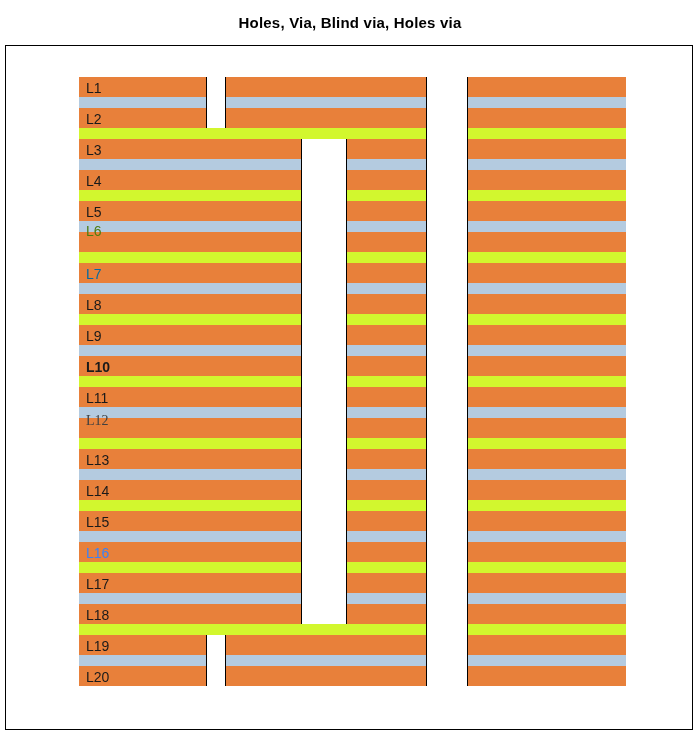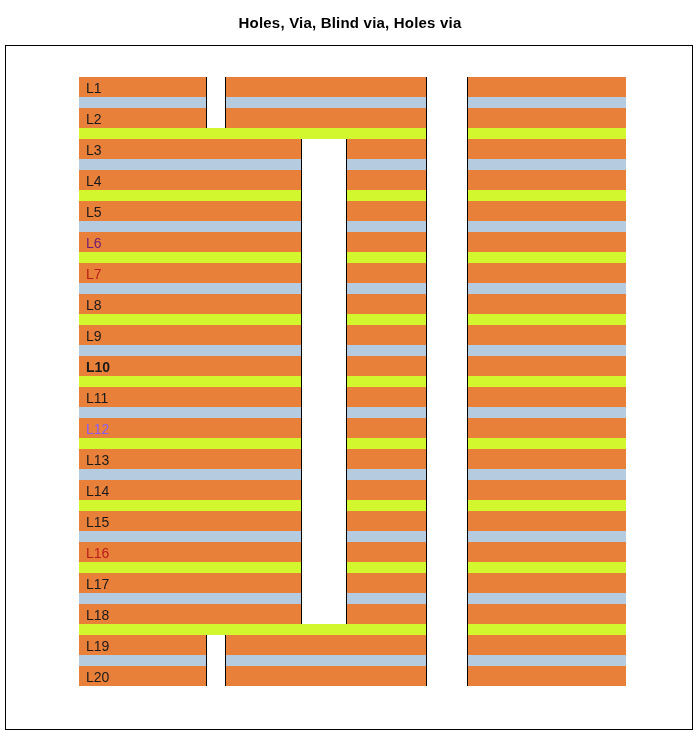--- a/index.html
+++ b/index.html
@@ -277,31 +277,31 @@
       <div class="layer-row" style="top: 620px; height: 20px;">
         <div class="seg" style="left: 73px; width: 127px; background: rgb(232, 128, 58);"></div>
         <div class="seg" style="left: 220px; width: 200px; background: rgb(232, 128, 58);"></div>
         <div class="seg" style="left: 462px; width: 158px; background: rgb(232, 128, 58);"></div>
       </div>
       <div class="layer-label" style="left: 80px; top: 35px; color: rgb(26, 26, 26);">L1</div>
       <div class="layer-label" style="left: 80px; top: 66px; color: rgb(26, 26, 26);">L2</div>
       <div class="layer-label" style="left: 80px; top: 97px; color: rgb(26, 26, 26);">L3</div>
       <div class="layer-label" style="left: 80px; top: 128px; color: rgb(26, 26, 26);">L4</div>
       <div class="layer-label" style="left: 80px; top: 159px; color: rgb(26, 26, 26);">L5</div>
-      <div class="layer-label" style="left: 80px; top: 190px; color: #701a75;">L6</div>
-      <div class="layer-label" style="left: 80px; top: 221px; color: #b91c1c;">L7</div>
+      <div class="layer-label" style="left: 80px; top: 178px; color: #4d7c0f;">L6</div>
+      <div class="layer-label" style="left: 80px; top: 221px; color: #0369a1;">L7</div>
       <div class="layer-label" style="left: 80px; top: 252px; color: rgb(26, 26, 26);">L8</div>
       <div class="layer-label" style="left: 80px; top: 283px; color: rgb(26, 26, 26);">L9</div>
       <div class="layer-label" style="left: 80px; top: 314px; color: rgb(26, 26, 26); font-weight: bold;">L10</div>
       <div class="layer-label" style="left: 80px; top: 345px; color: rgb(26, 26, 26);">L11</div>
-      <div class="layer-label" style="left: 80px; top: 376px; color: #8b5cf6;">L12</div>
+      <div class="layer-label" style="left: 80px; top: 368px; color: #404040; font-family: Liberation Serif, serif;">L12</div>
       <div class="layer-label" style="left: 80px; top: 407px; color: rgb(26, 26, 26);">L13</div>
       <div class="layer-label" style="left: 80px; top: 438px; color: rgb(26, 26, 26);">L14</div>
       <div class="layer-label" style="left: 80px; top: 469px; color: rgb(26, 26, 26);">L15</div>
-      <div class="layer-label" style="left: 80px; top: 500px; color: #b91c1c;">L16</div>
+      <div class="layer-label" style="left: 80px; top: 500px; color: #3b82f6;">L16</div>
       <div class="layer-label" style="left: 80px; top: 531px; color: rgb(26, 26, 26);">L17</div>
       <div class="layer-label" style="left: 80px; top: 562px; color: rgb(26, 26, 26);">L18</div>
       <div class="layer-label" style="left: 80px; top: 593px; color: rgb(26, 26, 26);">L19</div>
       <div class="layer-label" style="left: 80px; top: 624px; color: rgb(26, 26, 26);">L20</div>
       <div class="via-outline" style="left: 200px; top: 31px; width: 20px; height: 51px;">
         <div class="via-wall" style="left: 0px; top: 0px; height: 100%; background: rgb(0, 0, 0);"></div>
         <div class="via-wall" style="left: 19px; top: 0px; height: 100%; background: rgb(0, 0, 0);"></div>
       </div>
       <div class="via-outline" style="left: 295px; top: 93px; width: 46px; height: 485px;">
         <div class="via-wall" style="left: 0px; top: 0px; height: 100%; background: rgb(0, 0, 0);"></div>

